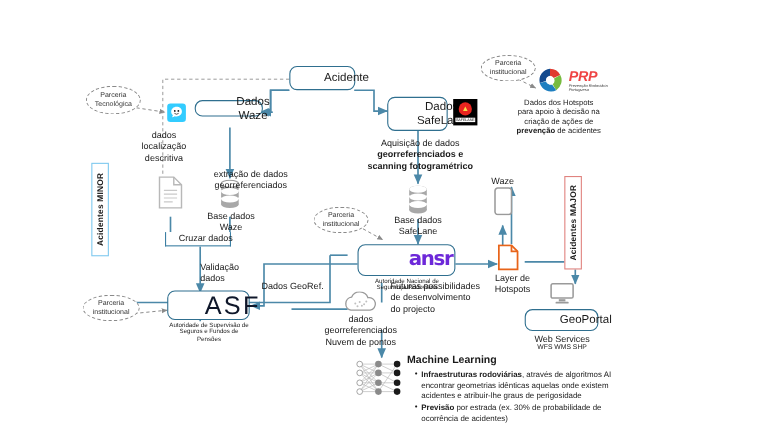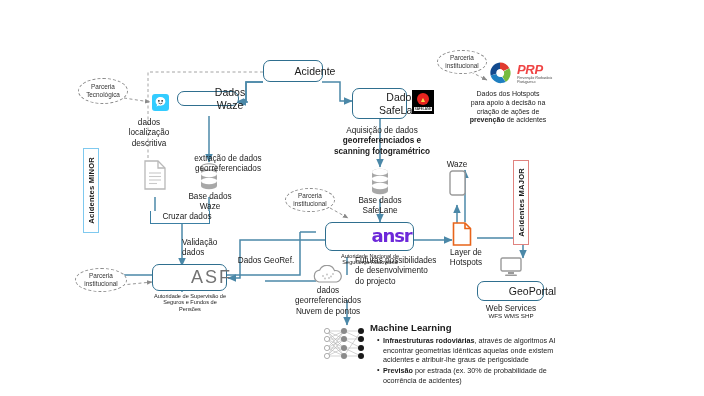--- a/index.html
+++ b/index.html
@@ -109,21 +109,21 @@
   .prp-sub{
     position:absolute;font-size:3.6px;color:#444;line-height:1.25;font-style:italic;
   }
 
   
   .ansr-word{
     font-size:18px;font-weight:bold;color:#6d28d9;
     letter-spacing:-1.2px;font-family:"DejaVu Sans", sans-serif;
   }
   .asf-word{
-    font-size:18px;color:#737373;letter-spacing:2px;
+    font-size:23px;color:#0f172a;letter-spacing:2px;
     font-family:"Liberation Sans", sans-serif;
   }
 
   
   .ml{position:absolute;width:212px;font-size:7.2px;line-height:1.35;color:#1a1a1a;}
   .ml h4{margin:0 0 1px 0;font-size:9.6px;}
   .ml ul{margin:0;padding-left:8px;list-style:none;}
   .ml li{margin-bottom:1px;position:relative;padding-left:5px;}
   .ml li:before{content:"•";position:absolute;left:-1px;top:-1px;}
   .ml b{font-weight:bold;}

